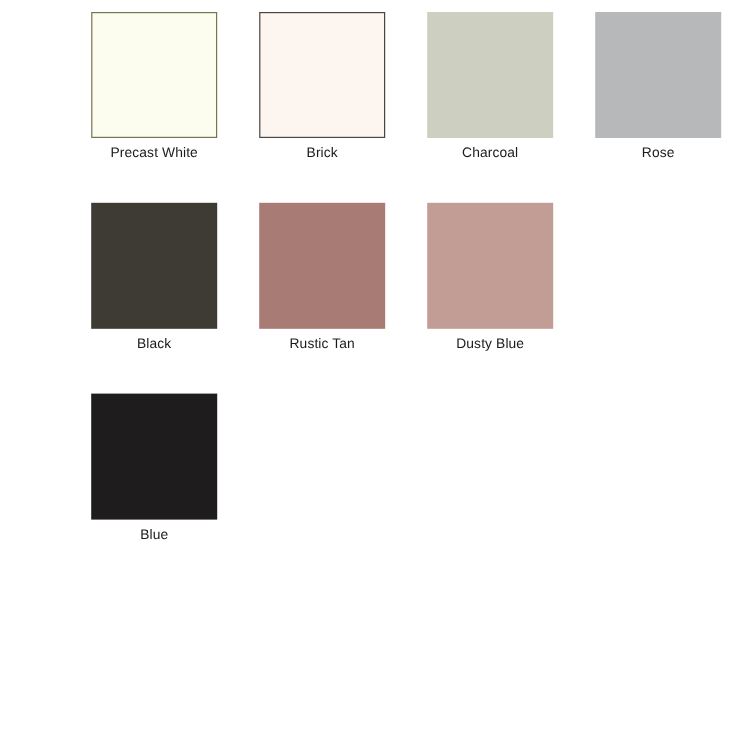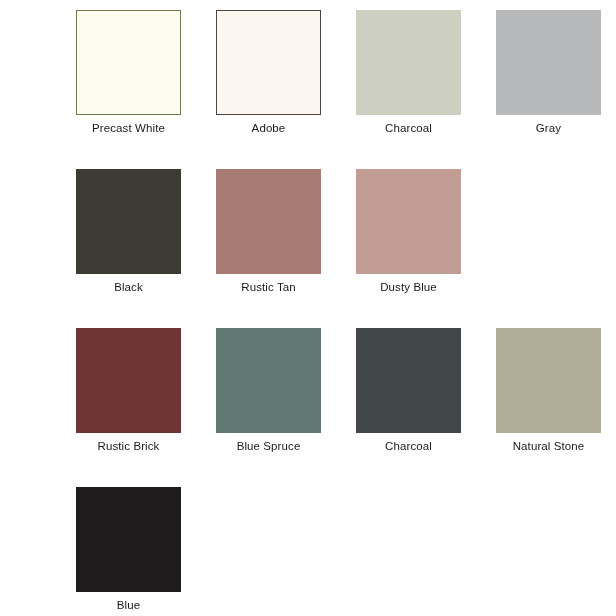--- a/index.html
+++ b/index.html
@@ -66,62 +66,44 @@
 <body style="background-color: rgb(255, 255, 255);">
 
 <div id="palette">
     <div class="swatch-row">
       <div class="swatch-cell">
         <div class="swatch-chip bordered" style="background-color: rgb(253, 253, 239); border-color: rgb(117, 118, 79);"></div>
         <div class="swatch-label">Precast White</div>
       </div>
       <div class="swatch-cell">
         <div class="swatch-chip bordered" style="background-color: rgb(253, 245, 240); border-color: rgb(74, 69, 64);"></div>
-        <div class="swatch-label">Adobe</div>
+        <div class="swatch-label">Brick</div>
       </div>
       <div class="swatch-cell">
         <div class="swatch-chip" style="background-color: rgb(205, 208, 192);"></div>
         <div class="swatch-label">Charcoal</div>
       </div>
       <div class="swatch-cell">
         <div class="swatch-chip" style="background-color: rgb(183, 184, 185);"></div>
-        <div class="swatch-label">Gray</div>
+        <div class="swatch-label">Rose</div>
       </div>
     </div>
     <div class="swatch-row">
       <div class="swatch-cell">
         <div class="swatch-chip" style="background-color: rgb(62, 59, 53);"></div>
         <div class="swatch-label">Black</div>
       </div>
       <div class="swatch-cell">
         <div class="swatch-chip" style="background-color: rgb(169, 123, 117);"></div>
         <div class="swatch-label">Rustic Tan</div>
       </div>
       <div class="swatch-cell">
         <div class="swatch-chip" style="background-color: rgb(194, 157, 149);"></div>
         <div class="swatch-label">Dusty Blue</div>
       </div>
     </div>
     <div class="swatch-row">
       <div class="swatch-cell">
-        <div class="swatch-chip" style="background-color: rgb(110, 52, 54);"></div>
-        <div class="swatch-label">Rustic Brick</div>
-      </div>
-      <div class="swatch-cell">
-        <div class="swatch-chip" style="background-color: rgb(96, 121, 115);"></div>
-        <div class="swatch-label">Blue Spruce</div>
-      </div>
-      <div class="swatch-cell">
-        <div class="swatch-chip" style="background-color: rgb(65, 71, 72);"></div>
-        <div class="swatch-label">Charcoal</div>
-      </div>
-      <div class="swatch-cell">
-        <div class="swatch-chip" style="background-color: rgb(176, 174, 153);"></div>
-        <div class="swatch-label">Natural Stone</div>
-      </div>
-    </div>
-    <div class="swatch-row">
-      <div class="swatch-cell">
         <div class="swatch-chip" style="background-color: rgb(30, 28, 28);"></div>
         <div class="swatch-label">Blue</div>
       </div>
     </div>
   </div>
 
 </body></html>

